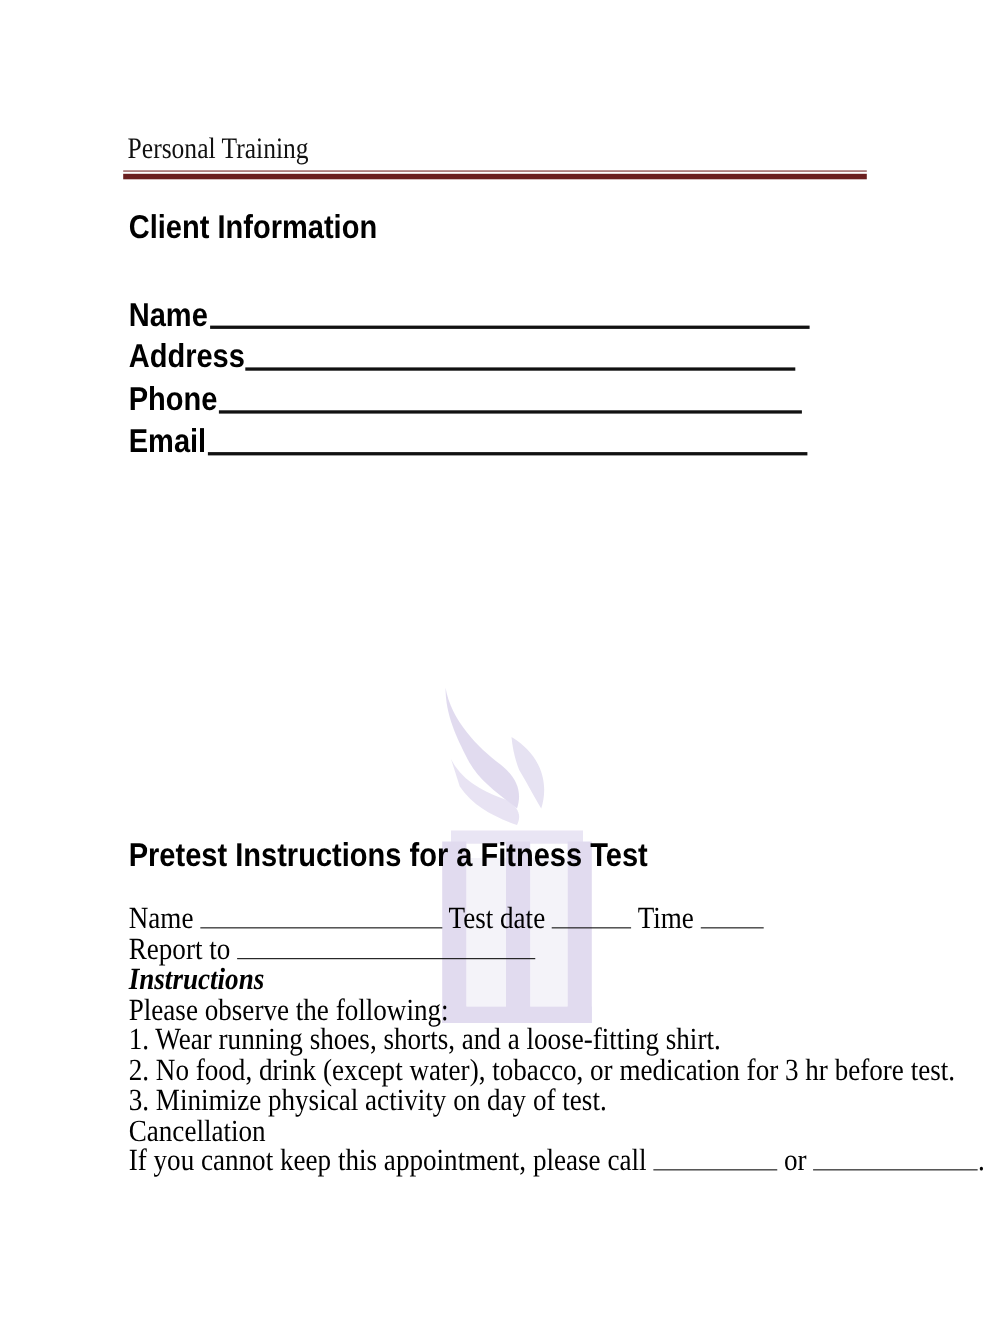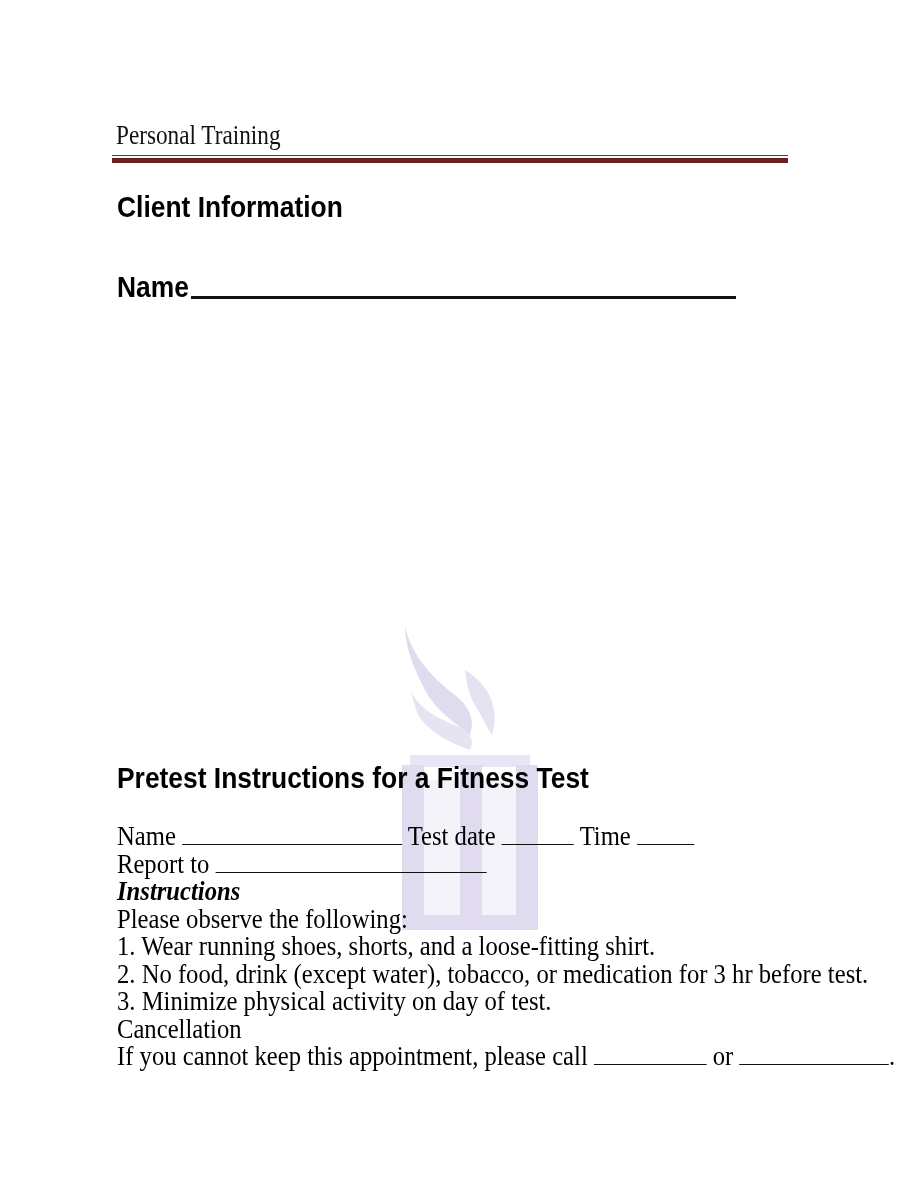--- a/index.html
+++ b/index.html
@@ -61,20 +61,32 @@
   <div class="rule-thin"></div>
   <div class="rule-thick"></div>
 
   <div class="h-sans section-title">Client Information</div>
 
   <div class="client-fields">
     <div class="field-row">
       <span class="field-label">Name</span>
       <span class="field-line" style="width:545px; margin-left:-8px;"></span>
     </div>
+    <div class="field-row">
+      <span class="field-label">Address</span>
+      <span class="field-line" style="width:500px; margin-left:-14px;"></span>
+    </div>
+    <div class="field-row">
+      <span class="field-label">Phone</span>
+      <span class="field-line" style="width:530px; margin-left:-10px;"></span>
+    </div>
+    <div class="field-row">
+      <span class="field-label">Email</span>
+      <span class="field-line" style="width:545px; margin-left:-8px;"></span>
+    </div>
   </div>
 
   <svg class="watermark" viewBox="0 0 180 320">
     <g fill="#c9bfe3">
 
       <path d="M25 10 C 30 40, 55 65, 75 80 C 90 92, 95 105, 90 120 C 75 108, 55 95, 45 75 C 35 55, 25 35, 25 10 Z"></path>
       <path d="M85 55 C 110 70, 120 95, 112 120 C 105 108, 98 95, 92 85 C 88 75, 86 65, 85 55 Z" opacity="0.85"></path>
       <path d="M30 75 C 40 95, 60 105, 80 112 C 90 118, 95 125, 90 135 C 70 128, 50 118, 38 100 Z" opacity="0.8"></path>
 
       <rect x="30" y="140" width="120" height="12" opacity="0.75"></rect>

